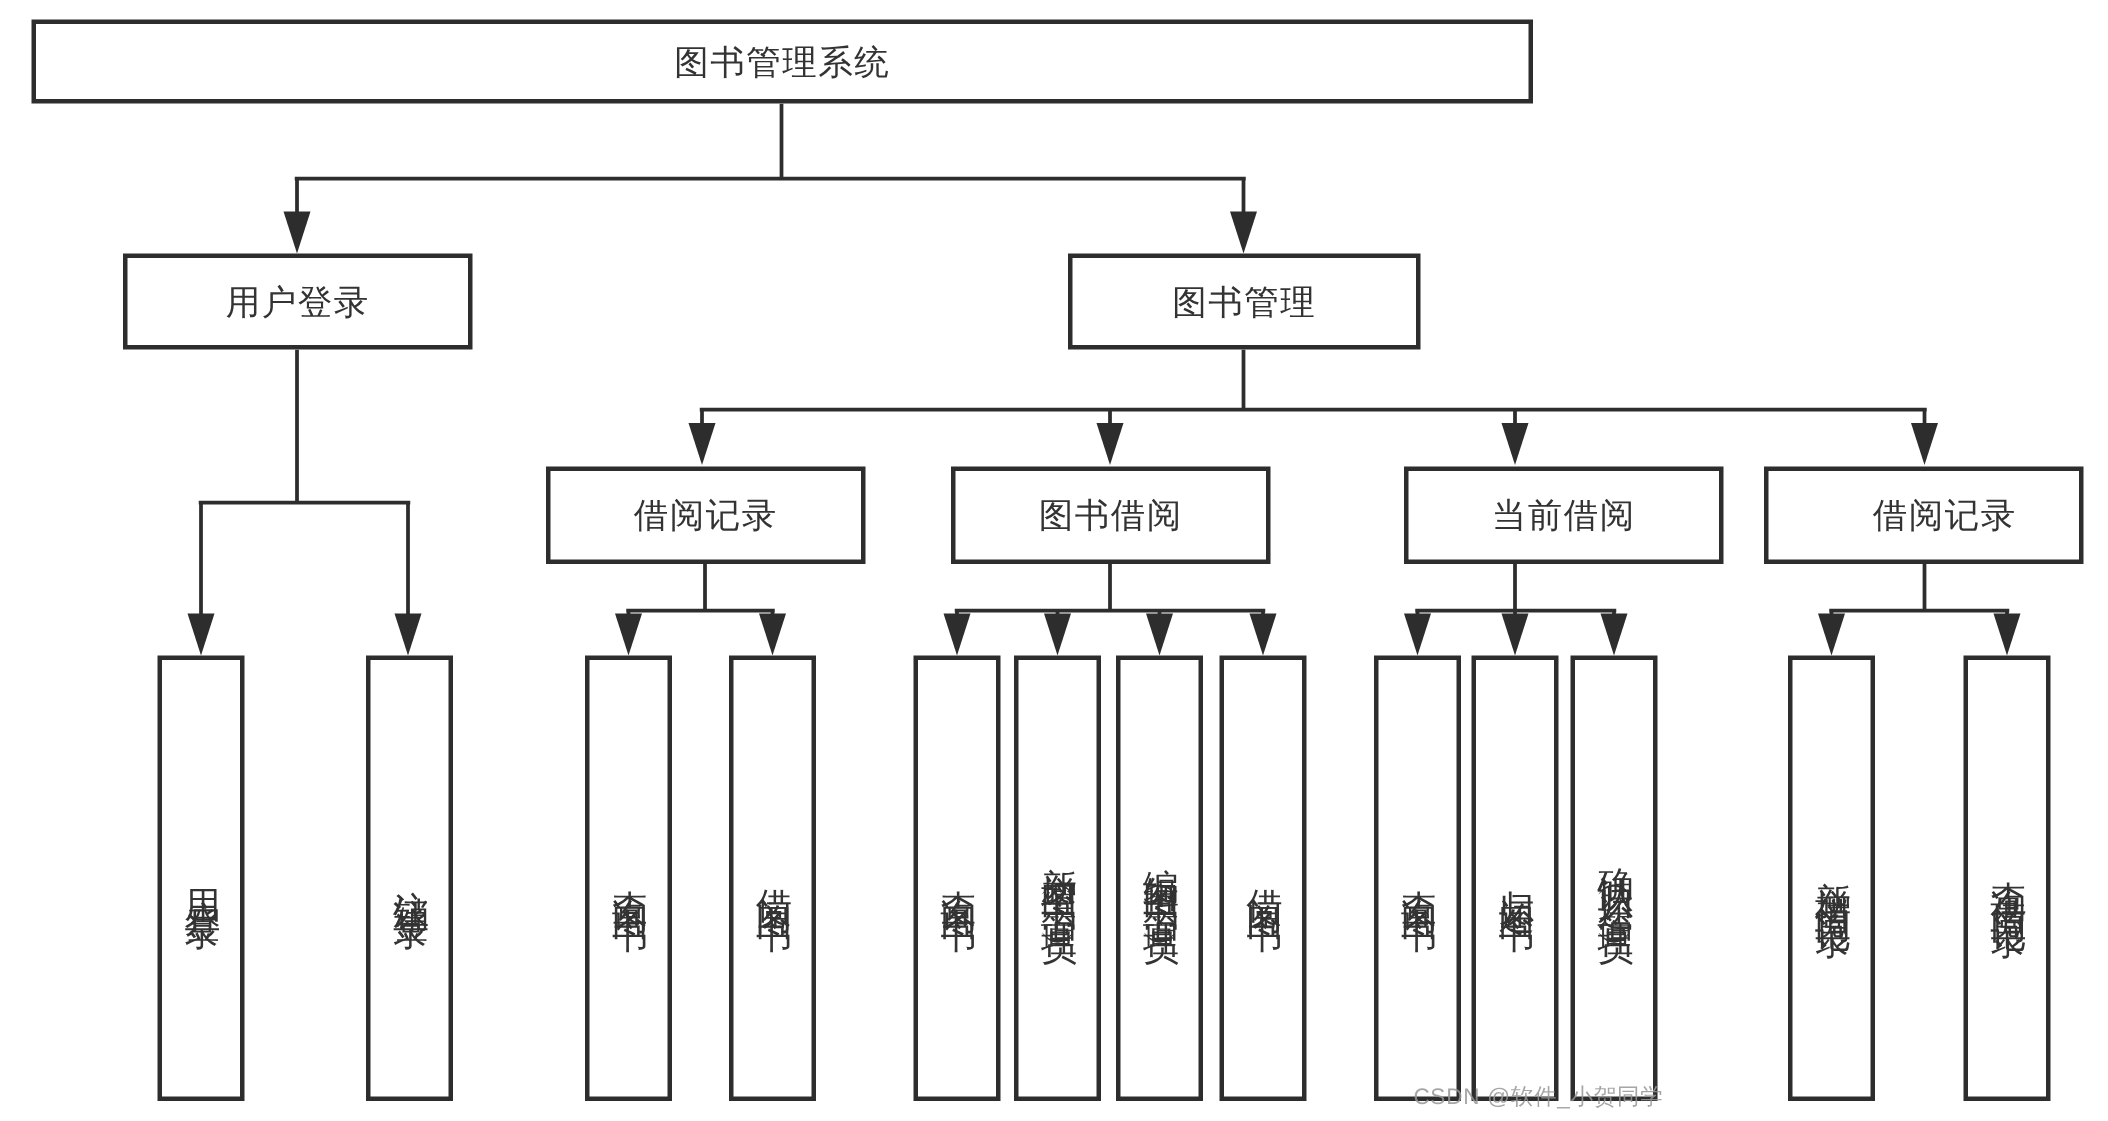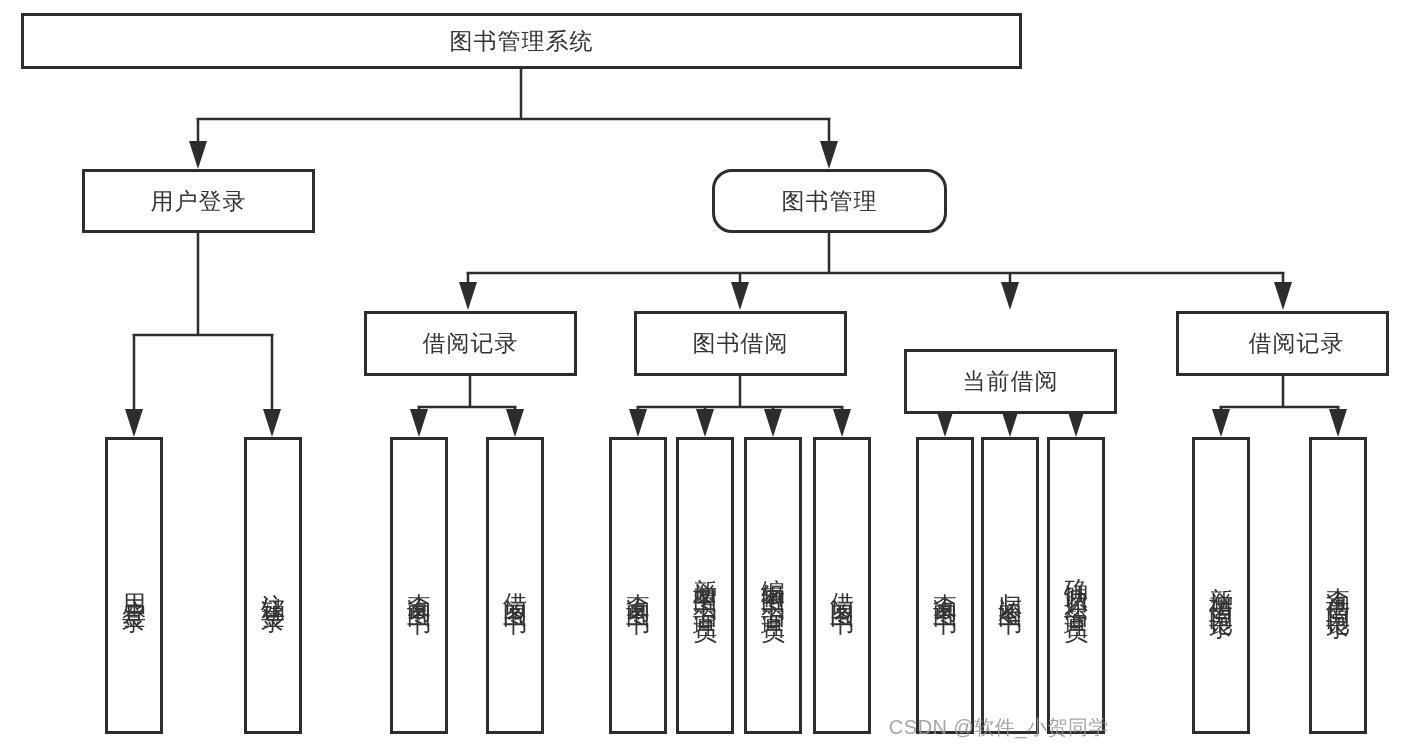--- a/index.html
+++ b/index.html
@@ -16,41 +16,41 @@
     background: #ffffff;
     border: 3px solid #2d2d2d;
     display: flex;
     align-items: center;
     justify-content: center;
     color: #333333;
   }
   .hlabel { font-size: 23px; letter-spacing: 1px; white-space: nowrap; }
   .root  { left: 21px;  top: 13px;  width: 1001px; height: 56px; }
   .l2a   { left: 82px;  top: 169px; width: 233px;  height: 64px; }
-  .l2b   { left: 712px; top: 169px; width: 235px;  height: 64px; border-radius: 20px; }
+  .l2b   { left: 712px; top: 169px; width: 235px;  height: 64px; }
   .l3    { top: 311px; height: 65px; width: 213px; }
   .l3a   { left: 364px; }
   .l3b   { left: 634px; text-align: center; }
-  .l3c   { left: 904px; margin-top: 38px; }
+  .l3c   { left: 936px; }
   .l3d   { left: 1176px; padding-left: 28px; }
   .leaf  { top: 437px; height: 297px; width: 58px; }
   .vtext {
     writing-mode: vertical-rl;
     text-orientation: mixed;
     font-size: 24px;
     line-height: 1;
     letter-spacing: 6px;
     color: #333333;
     white-space: nowrap;
   }
   .watermark {
     position: absolute;
     right: 8px;
     bottom: 6px;
-    font-size: 20px;
+    font-size: 15px;
     letter-spacing: 0.5px;
     color: rgba(150,150,150,0.85);
     white-space: nowrap;
     z-index: 10;
   }
 </style>
 </head>
 <body>
 
 <div class="canvas">

